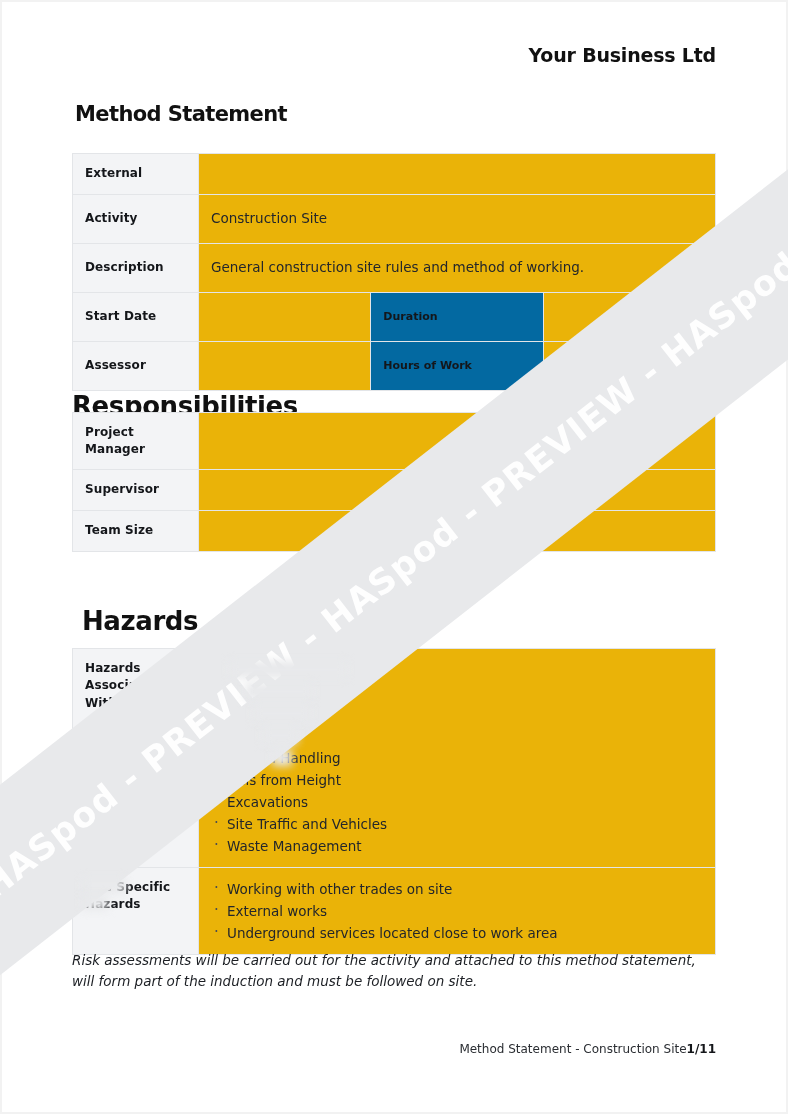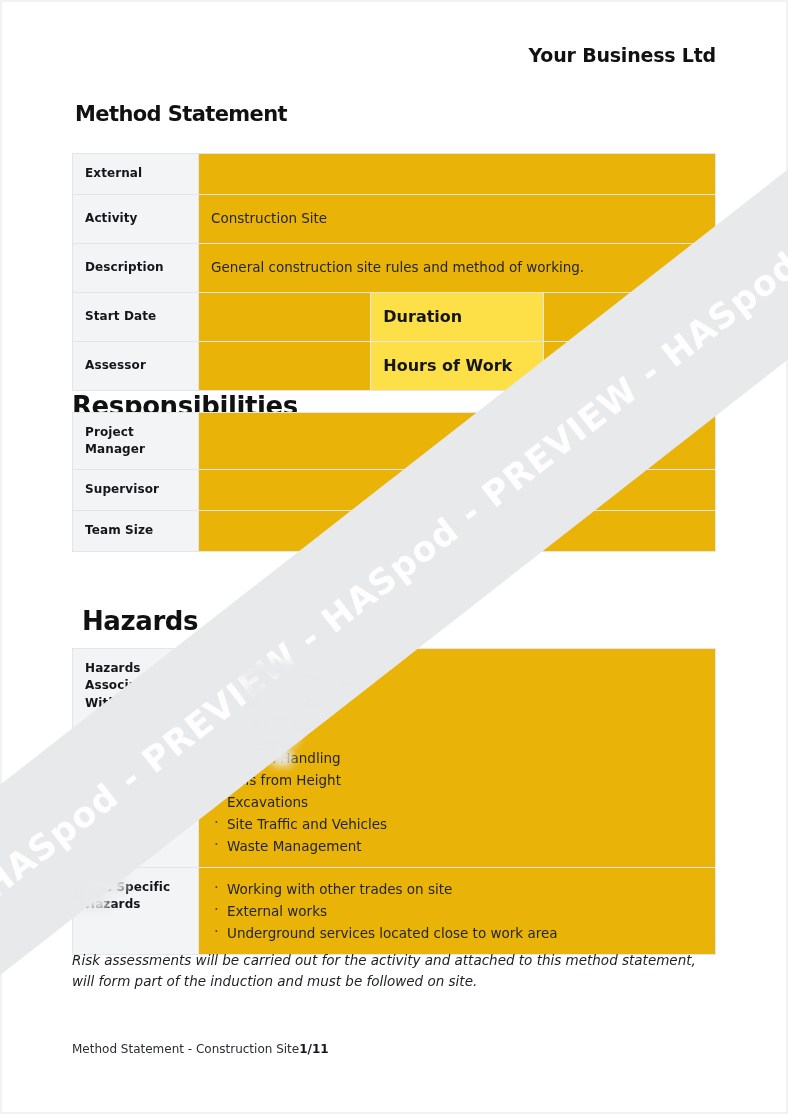--- a/index.html
+++ b/index.html
@@ -102,23 +102,23 @@
     vertical-align: top;
     padding-top: 11px;
   }
   .tbl td.val { background: #eab308; }
 
   
   #table-details { position: absolute; top: 153px; left: 0; }
   #table-details td { height: 49px; }
   #table-details tr.r-project td { height: 41px; }
   #table-details td.mid-lbl {
-    background: #fde047;
-    font-weight: bold;
-    font-size: 16px;
+    background: #0369a1;
+    font-weight: bold;
+    font-size: 11px;
     color: #14161a;
     width: 130px;
   }
 
   
   #table-resp { position: absolute; top: 412px; left: 0; padding-left: 20px; }
   #table-resp td { height: 41px; }
   #table-resp tr.r-pm td { height: 52px; }
 
   
@@ -159,21 +159,21 @@
     color: #1c1f24;
   }
 
   
   .footer {
     position: absolute;
     left: 0;
     right: 0;
     top: 1042px;
     display: flex;
-    justify-content: flex-start;
+    justify-content: flex-end;
     align-items: baseline;
     font-size: 12px;
     color: #2a2d32;
   }
   .footer .pagenum { font-weight: bold; font-size: 12px; color: #14161a; }
 
   
   .watermark-layer {
     position: absolute;
     inset: 0;

